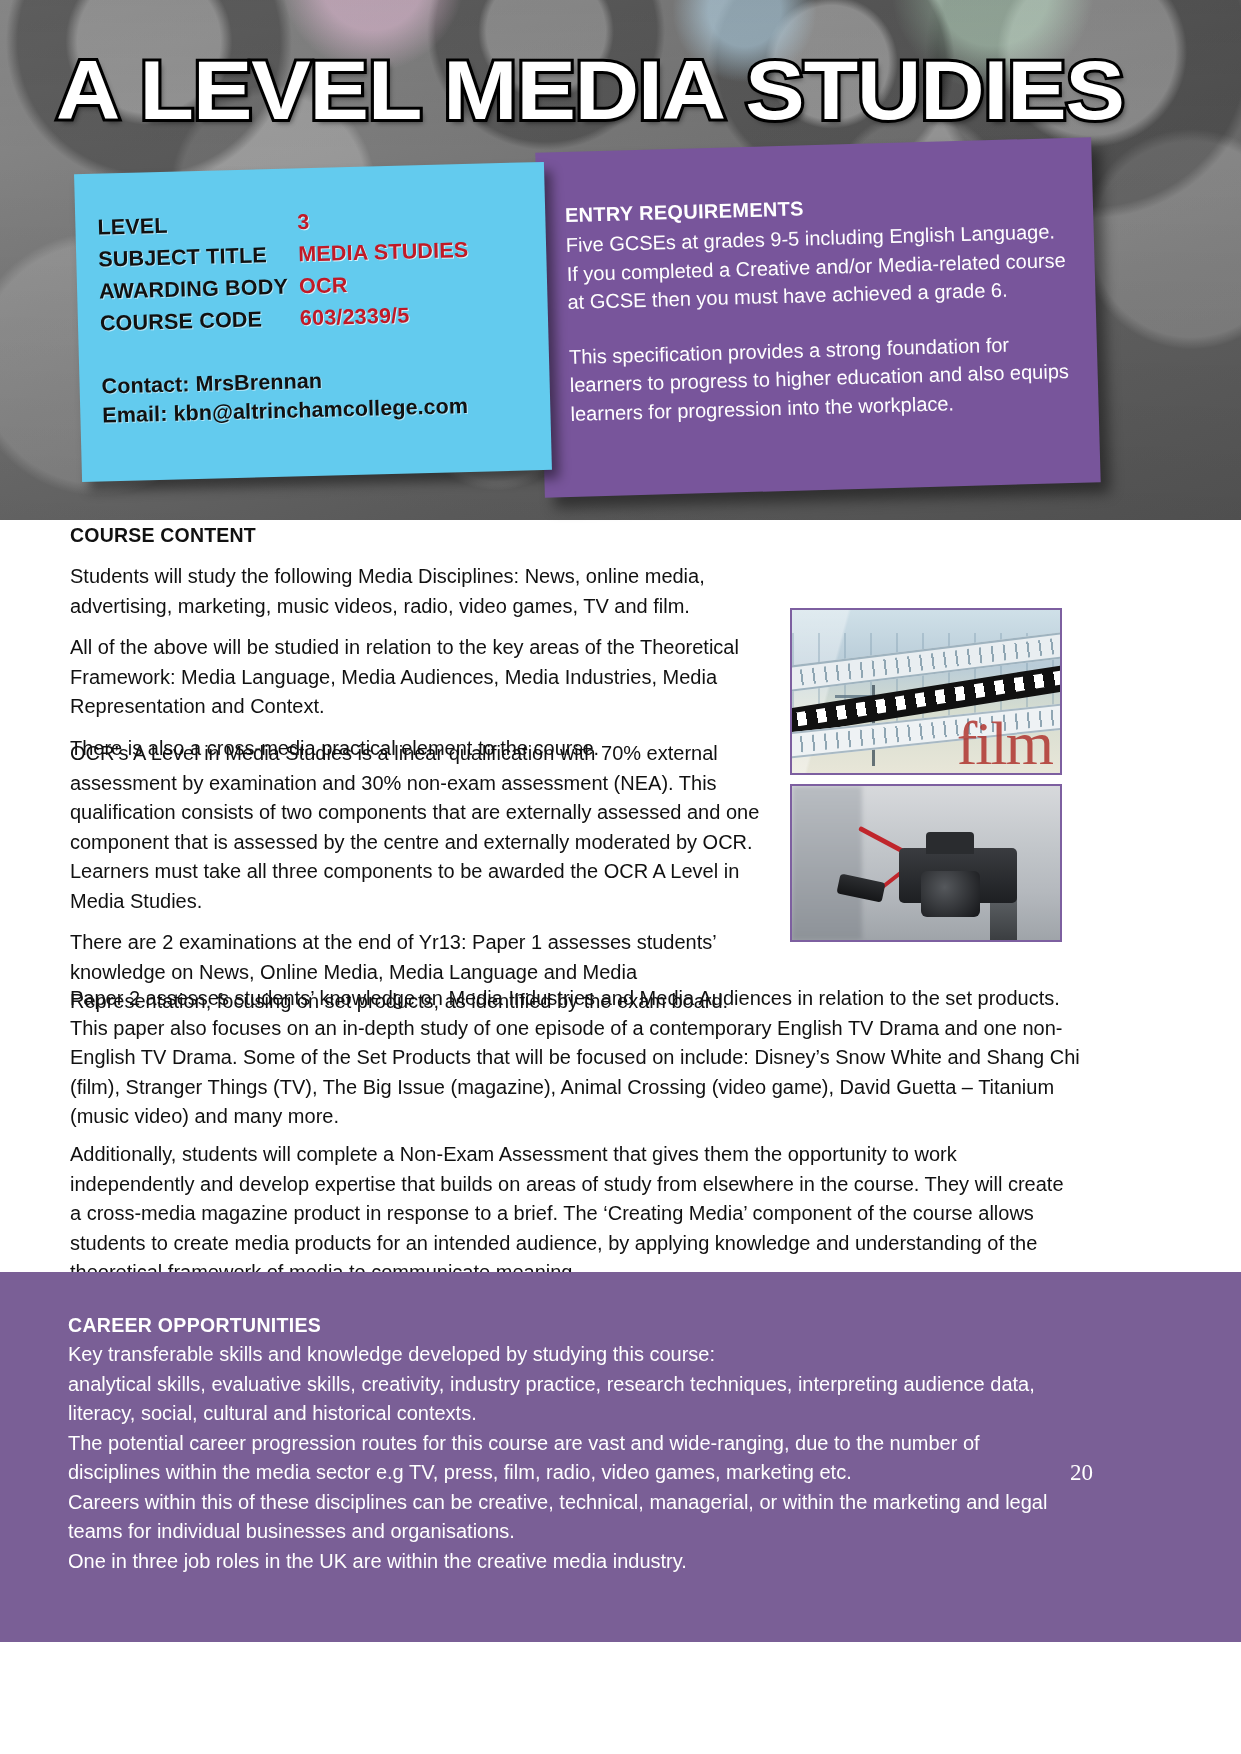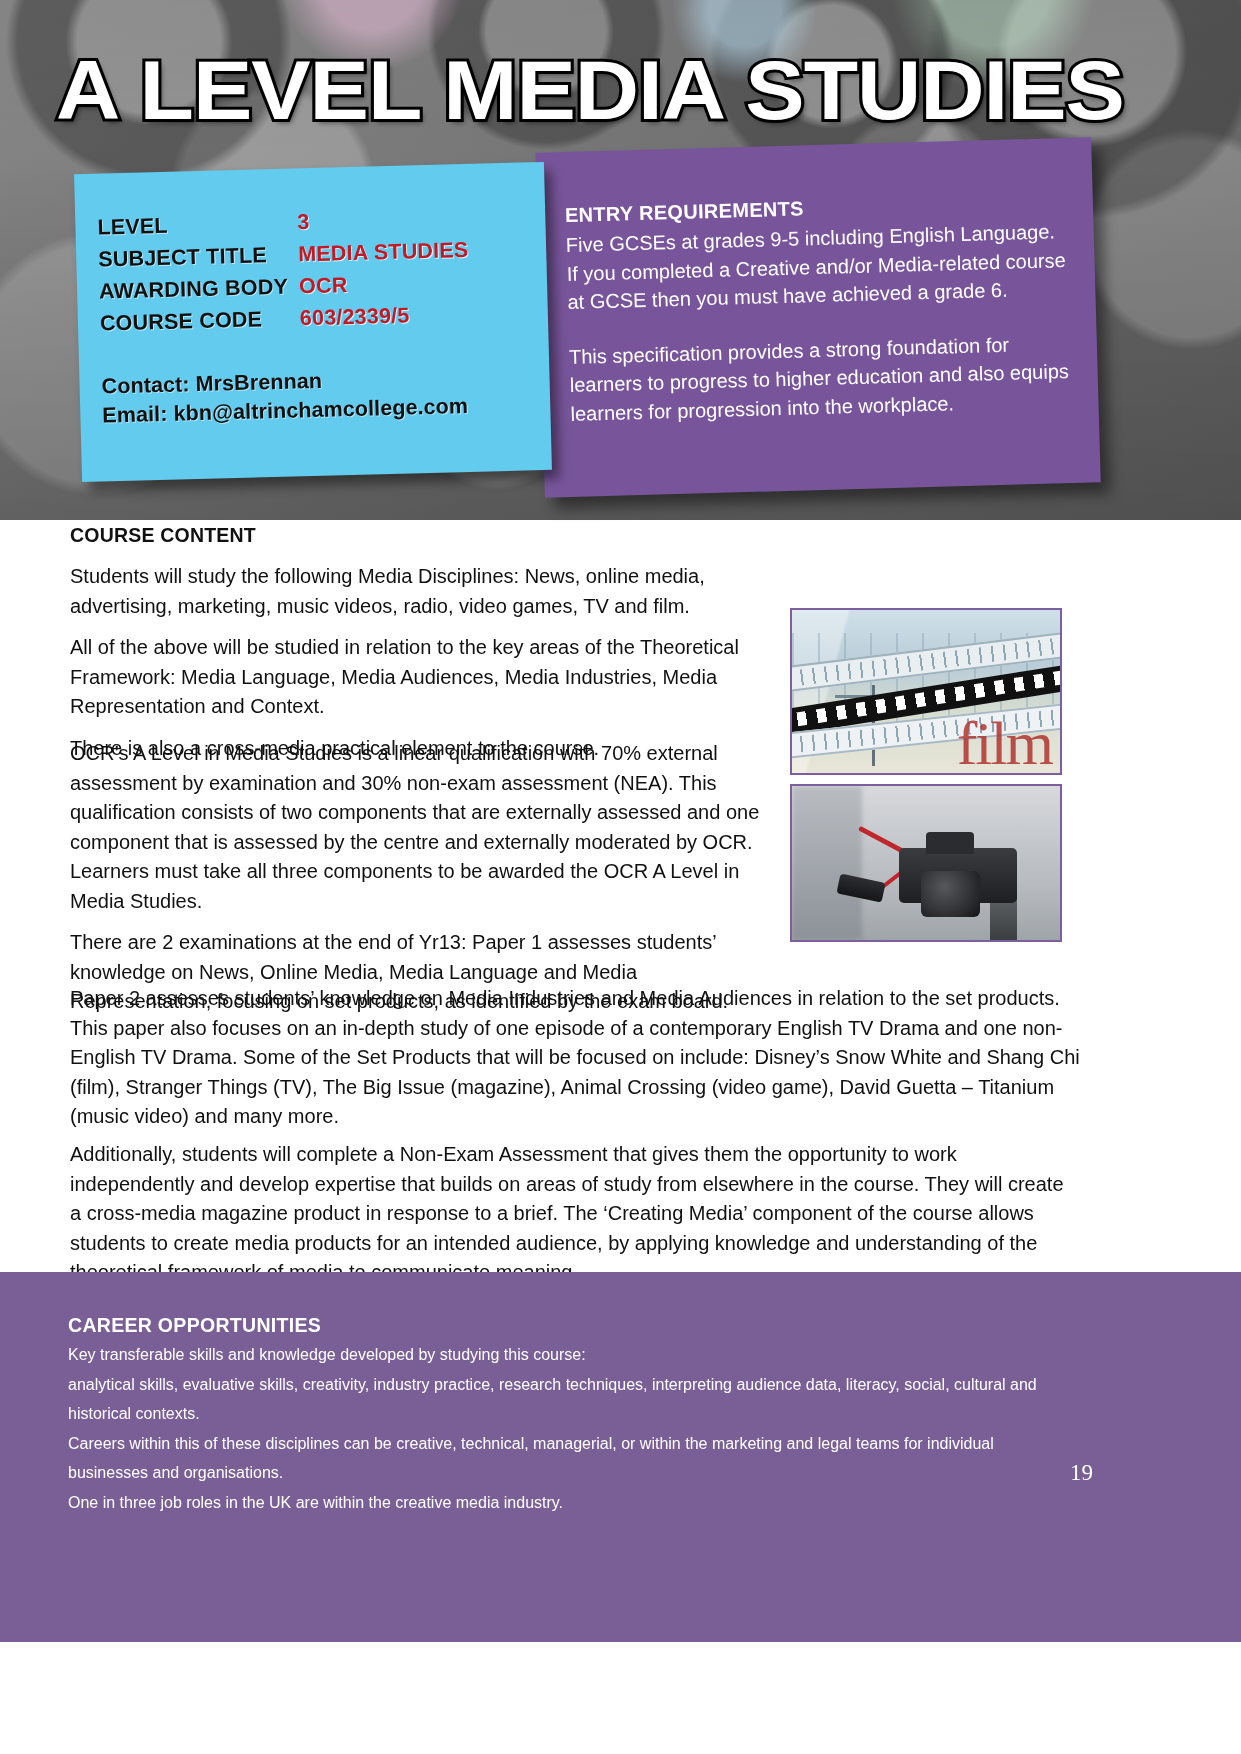--- a/index.html
+++ b/index.html
@@ -229,21 +229,21 @@
     width: 1000px;
     color: #ffffff;
   }
   .foot-head {
     font-weight: bold;
     font-size: 19.5px;
     line-height: 30px;
     letter-spacing: .3px;
   }
   .foot-p {
-    font-size: 16px;
+    font-size: 20px;
     line-height: 29.5px;
   }
   .page-num {
     position: absolute;
     right: 148px; top: 1460px;
     font-family: "Liberation Serif", serif;
     font-size: 23px;
     color: #ffffff;
   }
 </style>
@@ -348,18 +348,19 @@
 
 <div style="position:absolute; left:70px; top:1128px; width:1010px;">
   <div class="para">Additionally, students will complete a Non-Exam Assessment that gives them the opportunity to work independently and develop expertise that builds on areas of study from elsewhere in the course. They will create a cross-media magazine product in response to a brief. The ‘Creating Media’ component of the course allows students to create media products for an intended audience, by applying knowledge and understanding of the theoretical framework of media to communicate meaning.</div>
 </div>
 
 <div class="footer">
   <div class="footer-inner">
     <div class="foot-head">CAREER OPPORTUNITIES</div>
     <div class="foot-p">Key transferable skills and knowledge developed by studying this course:</div>
     <div class="foot-p">analytical skills, evaluative skills, creativity, industry practice, research techniques, interpreting audience data, literacy, social, cultural and historical contexts.</div>
+    <div class="foot-p">The potential career progression routes for this course are vast and wide-ranging, due to the number of disciplines within the media sector e.g TV, press, film, radio, video games, marketing etc.</div>
     <div class="foot-p">Careers within this of these disciplines can be creative, technical, managerial, or within the marketing and legal teams for individual businesses and organisations.</div>
     <div class="foot-p">One in three job roles in the UK are within the creative media industry.</div>
   </div>
 </div>
 
-<div class="page-num">19</div>
+<div class="page-num">20</div>
 
 </body></html>

